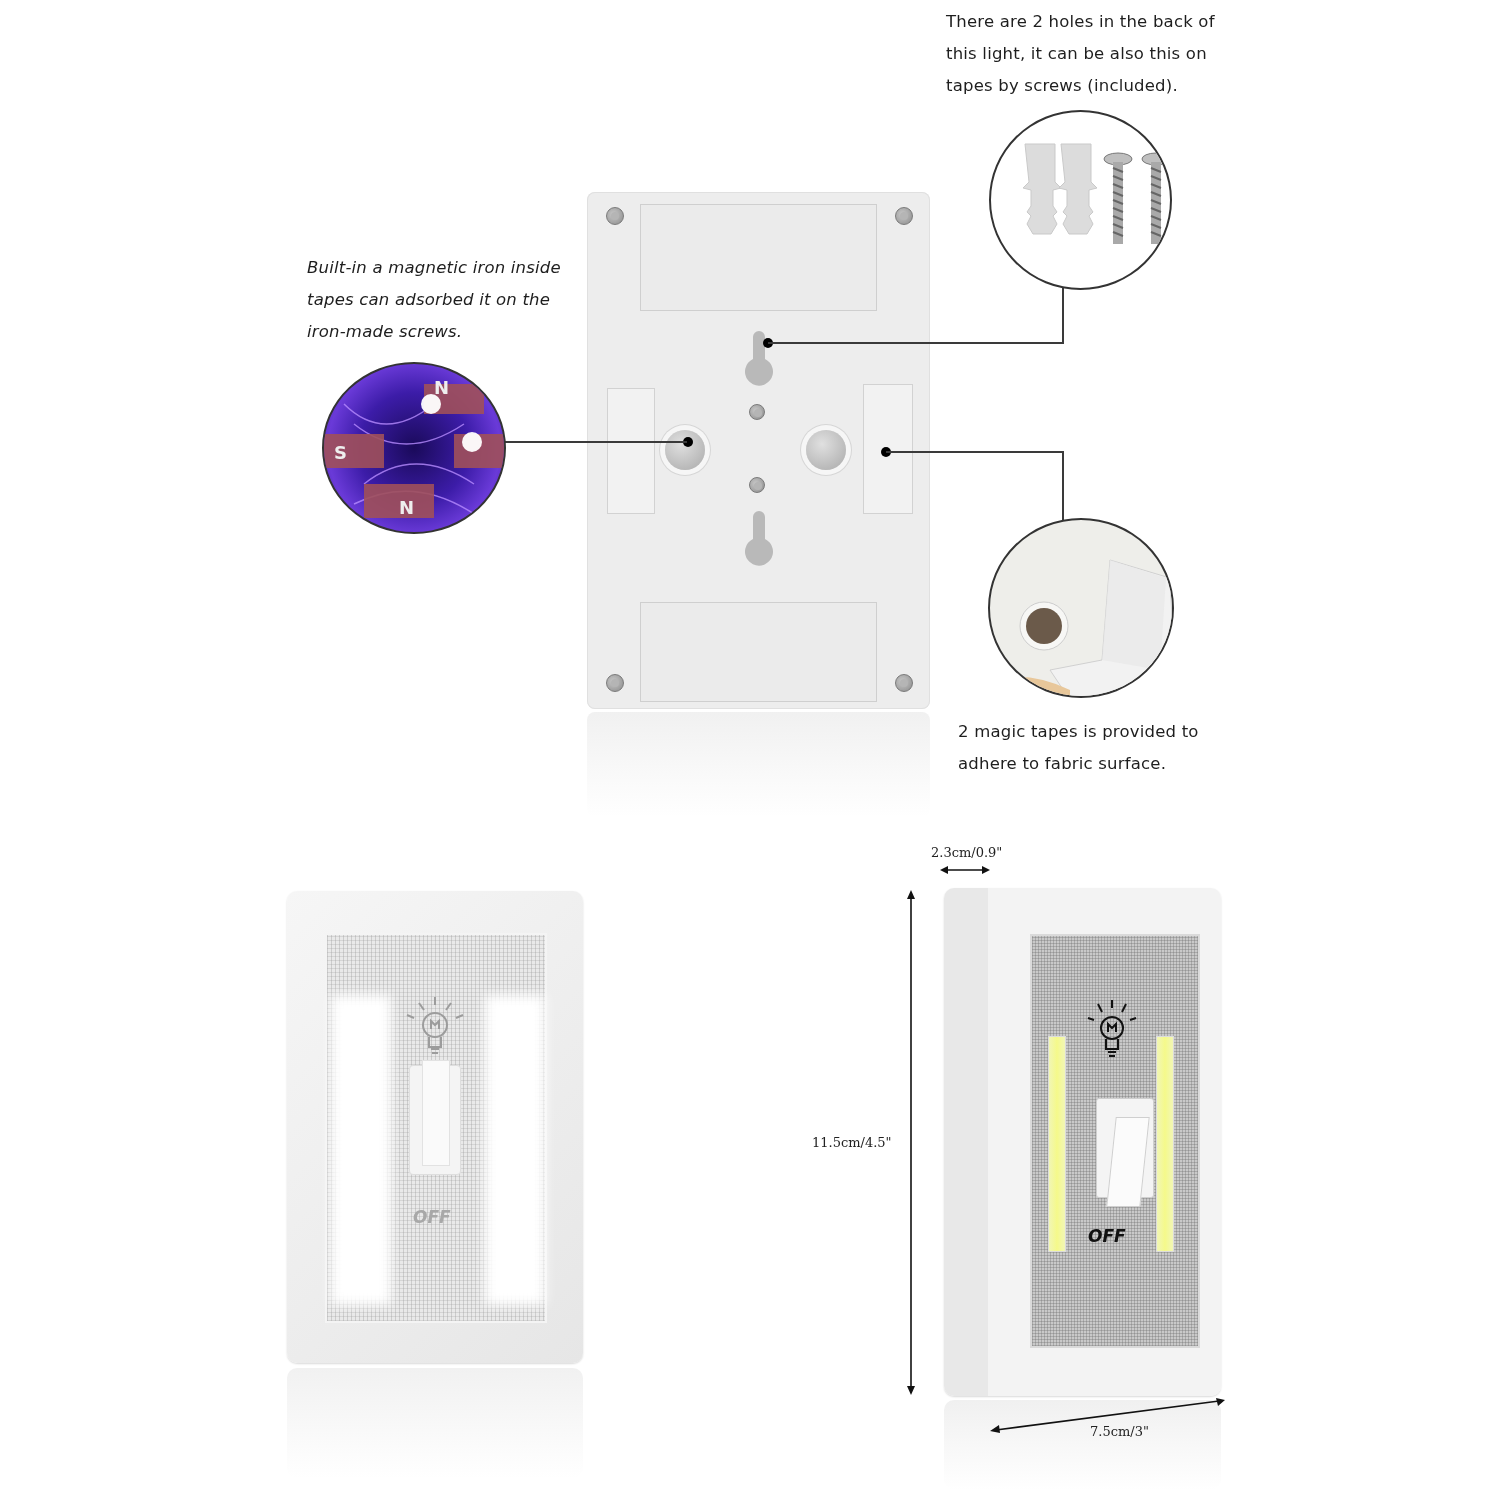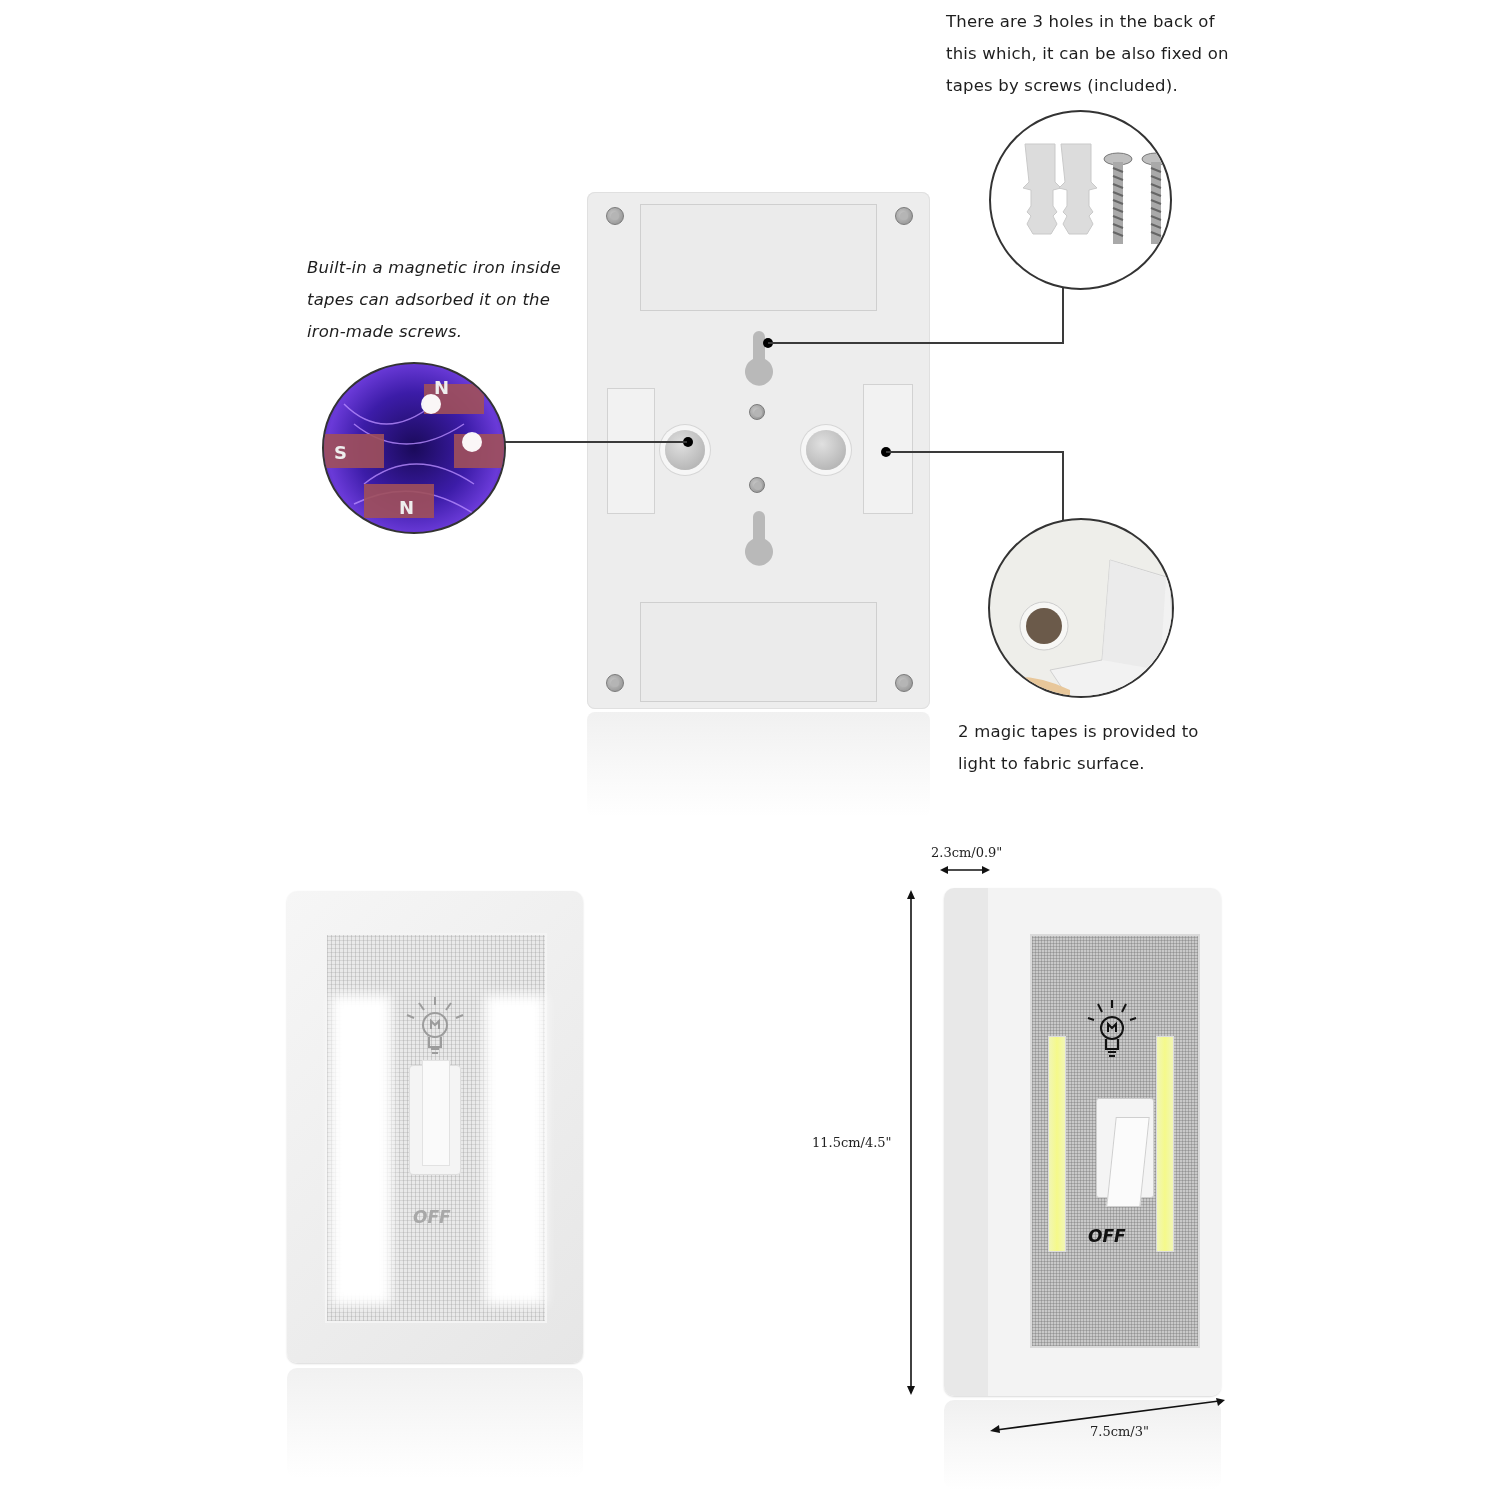--- a/index.html
+++ b/index.html
@@ -30,34 +30,34 @@
       repeating-linear-gradient(90deg, rgba(150,150,150,.35) 0 1px, rgba(255,255,255,0) 1px 4px),
       repeating-linear-gradient(0deg, rgba(150,150,150,.25) 0 1px, rgba(255,255,255,0) 1px 4px), #e9e9e9; }
   .glow { position:absolute; background:#ffffff; filter: blur(6px); }
   .cob { position:absolute; background:linear-gradient(90deg,#f1f6b6,#f5f98a,#f1f6b6); border:1px solid #dcdcdc; }
   .off-label { position:absolute; font-family:"DejaVu Sans", sans-serif; font-weight:bold; font-size:17px; letter-spacing:0px; }
 </style>
 </head>
 <body>
 
 <div class="caption" style="left:946px; top:6px;">
-  <div>There are 3 holes in the back of</div>
-  <div>this which, it can be also fixed on</div>
+  <div>There are 2 holes in the back of</div>
+  <div>this light, it can be also this on</div>
   <div>tapes by screws (included).</div>
 </div>
 
 <div class="caption" style="left:307px; top:252px;font-style:italic;">
   <div>Built-in a magnetic iron inside</div>
   <div>tapes can adsorbed it on the</div>
   <div>iron-made screws.</div>
 </div>
 
 <div class="caption" style="left:951px; top:716px;margin-left:7px;">
   <div>2 magic tapes is provided to</div>
-  <div>light to fabric surface.</div>
+  <div>adhere to fabric surface.</div>
 </div>
 
 <div class="plate">
   <div class="bat" style="left:53px; top:12px; width:237px; height:107px;"></div>
   <div class="bat" style="left:53px; top:410px; width:237px; height:100px;"></div>
   <div class="screw" style="left:19px; top:15px;"></div>
   <div class="screw" style="left:308px; top:15px;"></div>
   <div class="screw" style="left:19px; top:482px;"></div>
   <div class="screw" style="left:308px; top:482px;"></div>
   <div class="screw" style="left:162px; top:212px; width:16px; height:16px;"></div>

